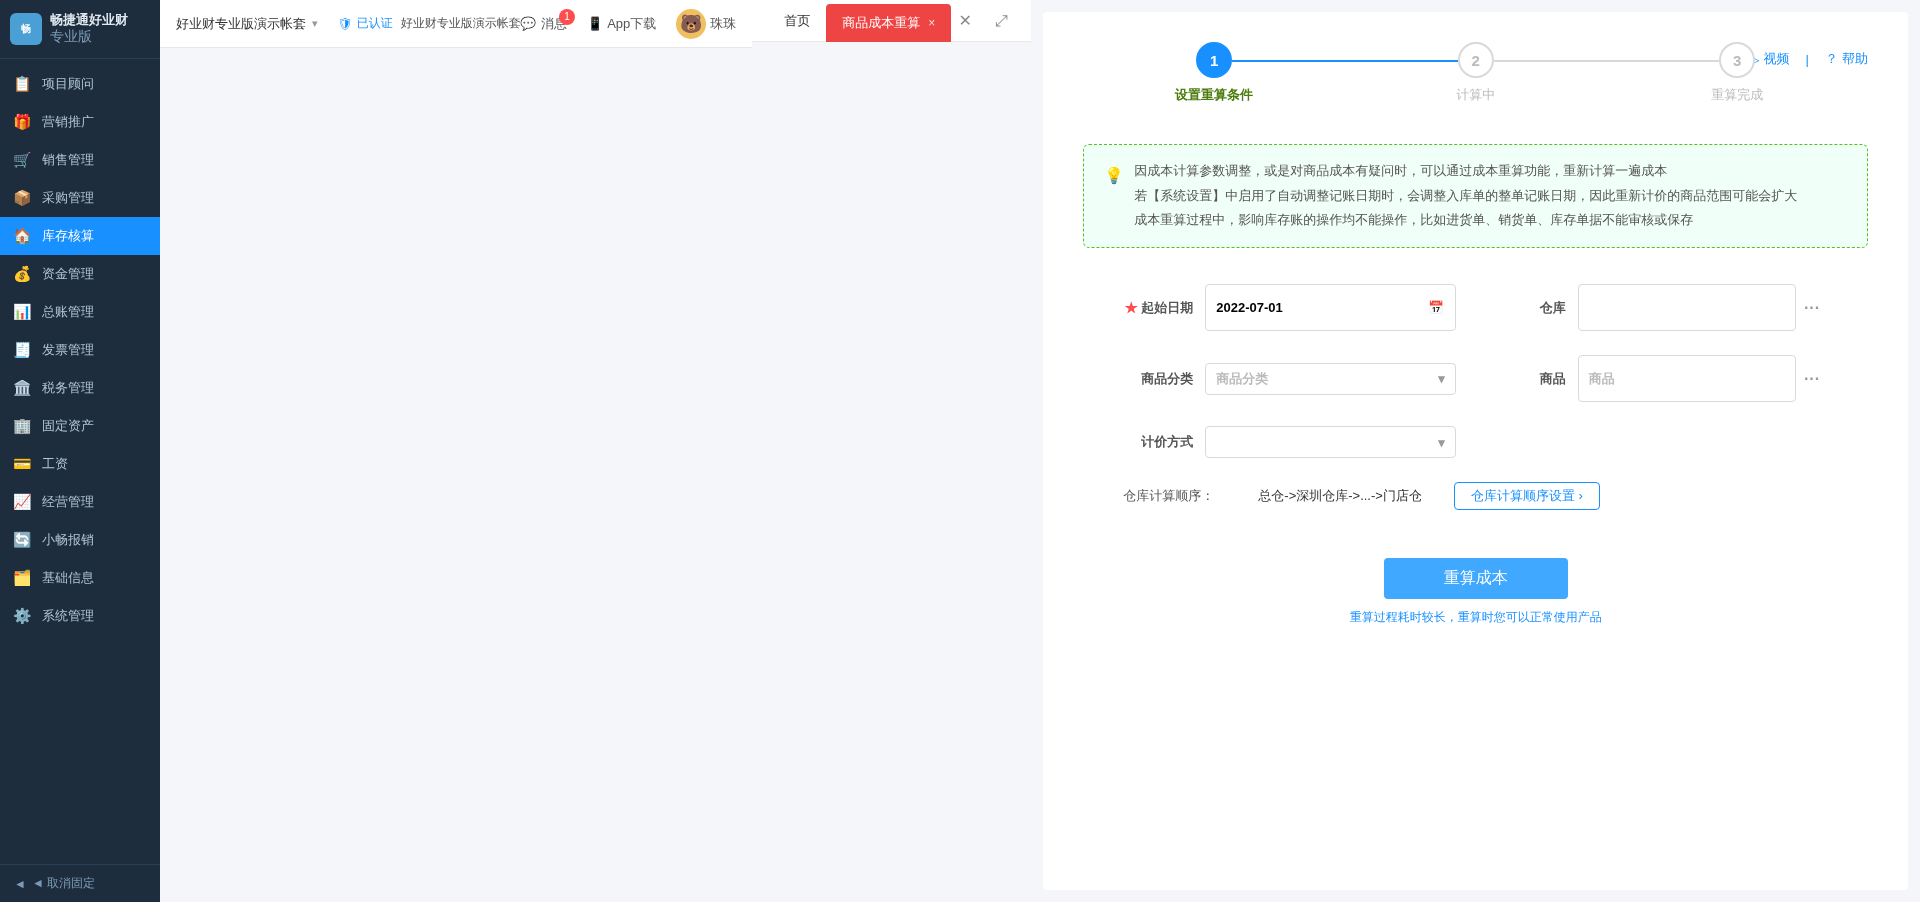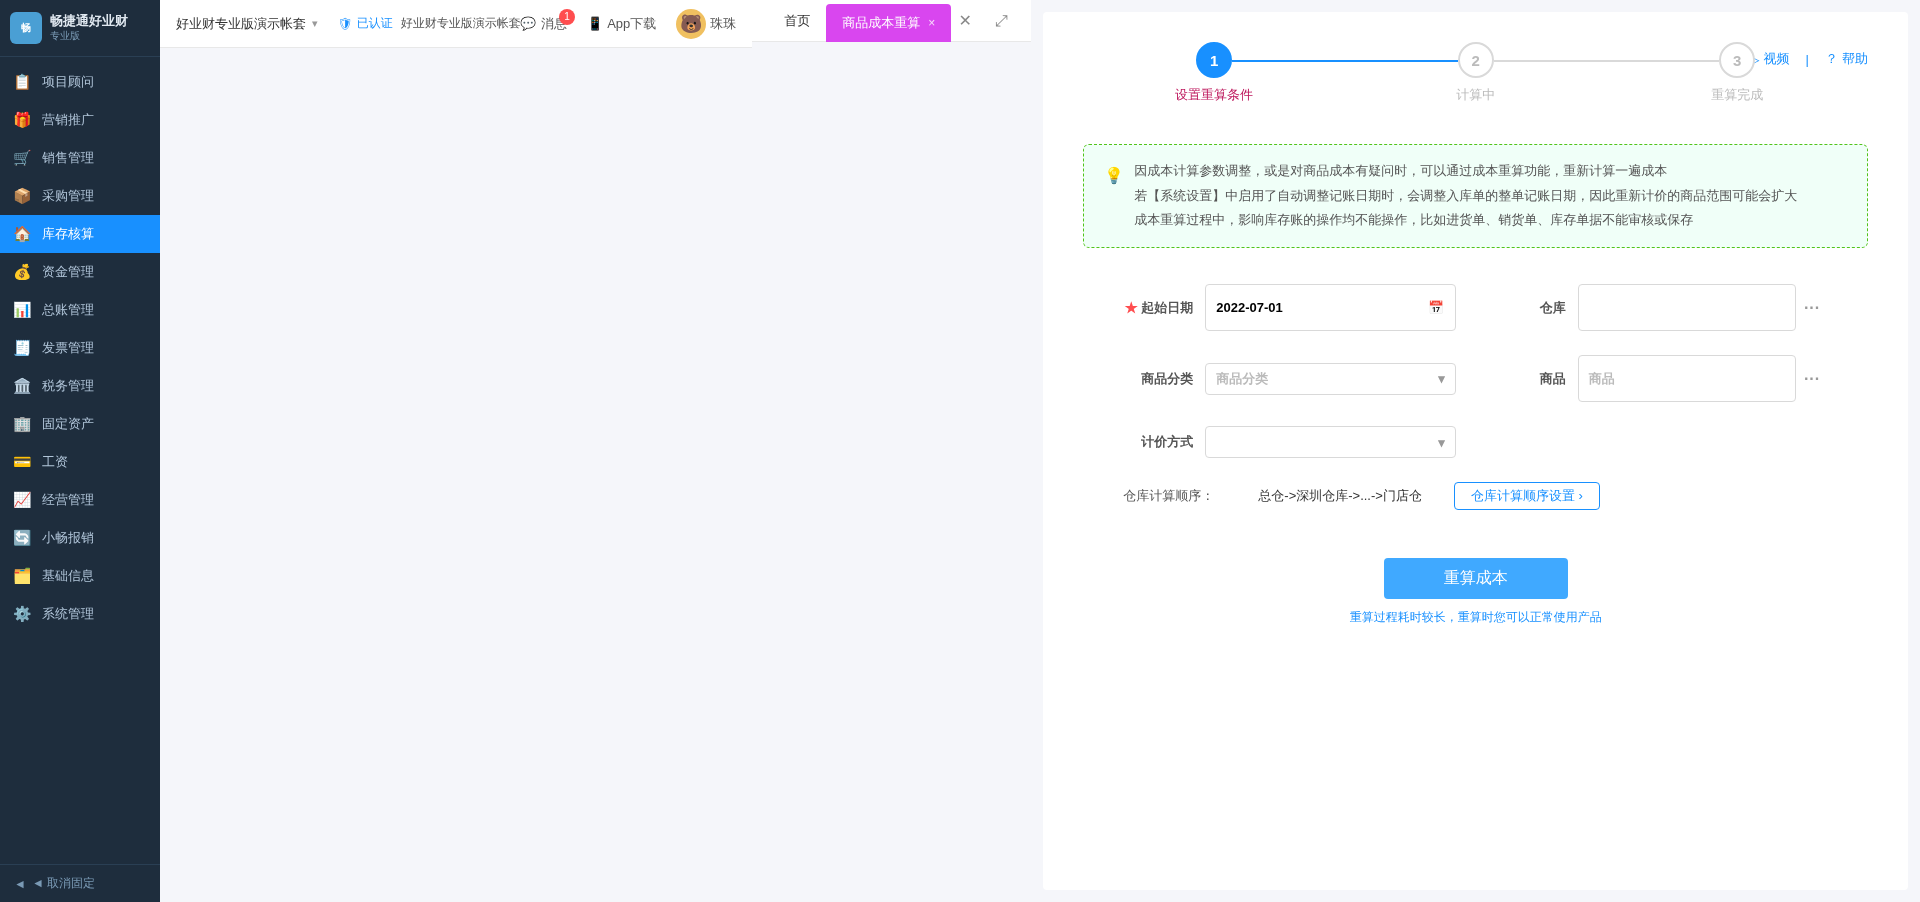--- a/index.html
+++ b/index.html
@@ -23,21 +23,21 @@
     }
     .sidebar-logo {
       width: 32px;
       height: 32px;
       background: #4a9fd4;
       border-radius: 6px;
       display: flex; align-items: center; justify-content: center;
       color: white; font-size: 10px; font-weight: bold; margin-right: 8px; flex-shrink: 0;
     }
     .sidebar-title { font-size: 13px; color: #e0e8f0; font-weight: bold; line-height: 1.2; }
-    .sidebar-subtitle { font-size: 10px; color: #7a9ab5; }
+    .sidebar-subtitle { font-size: 14px; color: #7a9ab5; }
     .sidebar-menu { flex: 1; overflow-y: auto; padding: 6px 0; }
     .sidebar-menu::-webkit-scrollbar { width: 4px; }
     .sidebar-menu::-webkit-scrollbar-thumb { background: #3a5068; }
     .sidebar-item {
       display: flex; align-items: center; padding: 10px 14px; cursor: pointer;
       color: #b0c4d8; transition: background 0.2s; position: relative;
     }
     .sidebar-item.active { background: #1890ff; color: white; }
     .sidebar-item-icon { width: 18px; height: 18px; margin-right: 10px; display: flex; align-items: center; justify-content: center; font-size: 15px; flex-shrink: 0; }
     .sidebar-item-label { font-size: 13px; }
@@ -102,21 +102,21 @@
       border-bottom: 1px solid #e8e8e8;
       flex-shrink: 0;
       height: 42px;
       justify-content: flex-end;
     }
     .tab {
       display: flex; align-items: center; padding: 0 16px; height: 42px;
       cursor: pointer; font-size: 13px; color: #555; border-bottom: 2px solid transparent;
     }
     .tab.active-tab {
-      background: #d946ef; color: white; border-radius: 4px 4px 0 0;
+      background: #ef4444; color: white; border-radius: 4px 4px 0 0;
       border-bottom: none; margin: 4px 0 0 0; height: 38px; align-items: center;
     }
     .tab-close { margin-left: 8px; font-size: 12px; opacity: 0.8; }
     .tab-home { color: #333; font-size: 13px; border-bottom: none; }
 
     .tabbar-right {
       margin-left: auto; display: flex; gap: 8px;
     }
     .tabbar-icon-btn {
       width: 28px; height: 28px; display: flex; align-items: center; justify-content: center;
@@ -138,21 +138,21 @@
     }
     .step-circle {
       width: 36px; height: 36px; border-radius: 50%; border: 2px solid #d9d9d9;
       display: flex; align-items: center; justify-content: center;
       font-size: 15px; font-weight: bold; background: white; color: #999;
       z-index: 2; position: relative;
     }
     .step-circle.active { background: #1890ff; border-color: #1890ff; color: white; }
     .step-circle.waiting { background: white; border-color: #d9d9d9; color: #bbb; }
     .step-label { margin-top: 8px; font-size: 13px; color: #333; text-align: center; }
-    .step-label.active { color: #be185d; font-weight: normal; }
+    .step-label.active { color: #4d7c0f; font-weight: bold; }
     .step-label.waiting { color: #bbb; }
     .step-line {
       position: absolute; top: 18px; left: calc(50% + 18px); right: calc(-50% + 18px);
       height: 2px; background: #d9d9d9; z-index: 1;
     }
     .step-line.active { background: #1890ff; }
 
     .steps-help {
       position: absolute; right: 0; top: 8px; display: flex; align-items: center; gap: 16px;
       font-size: 13px; color: #1890ff;

